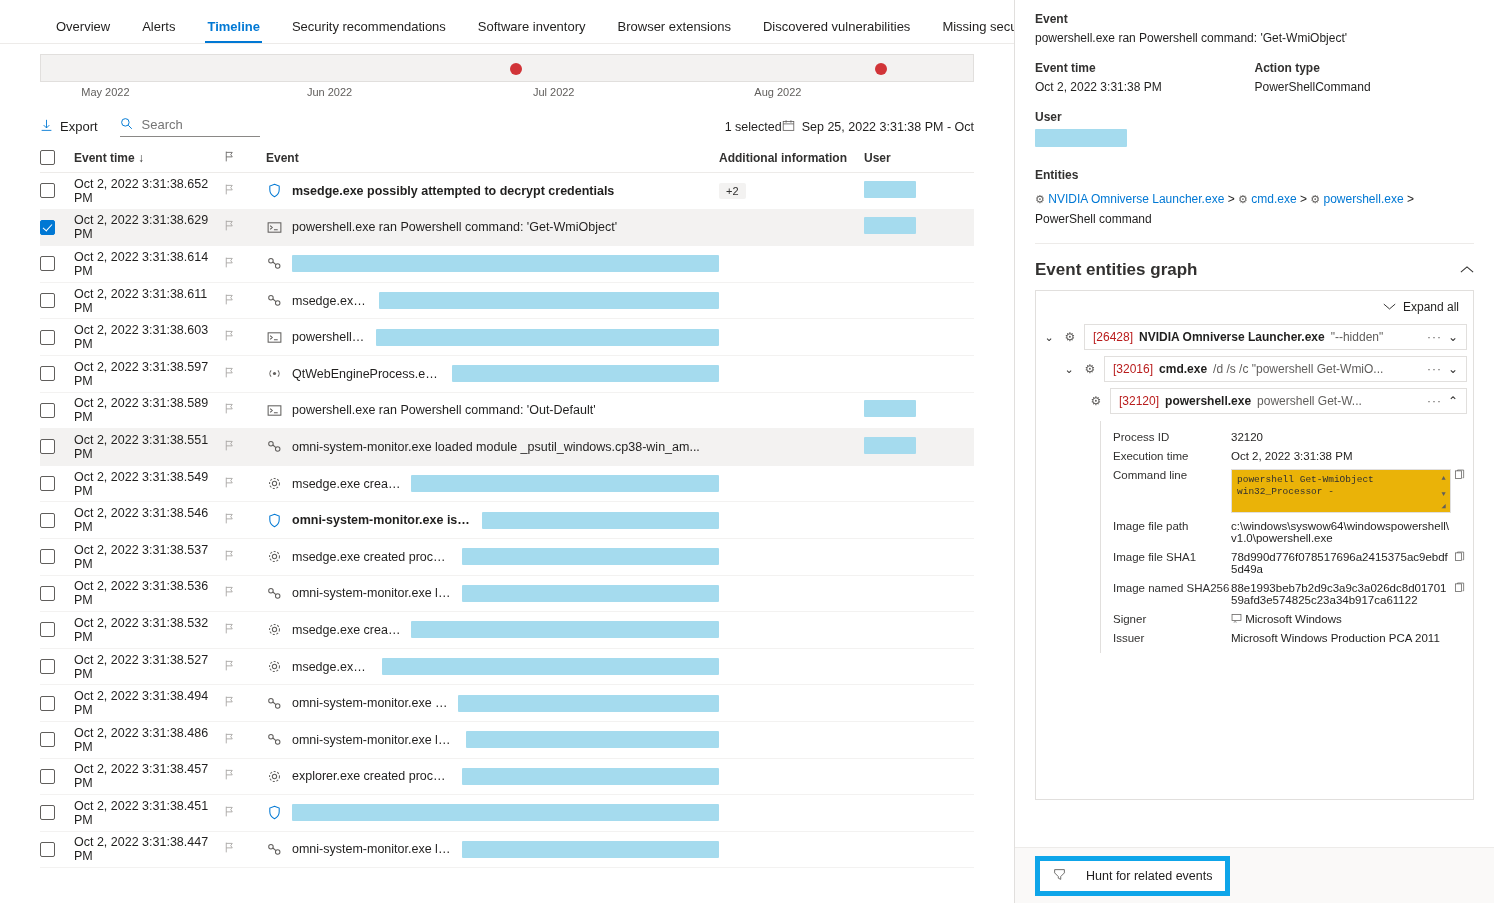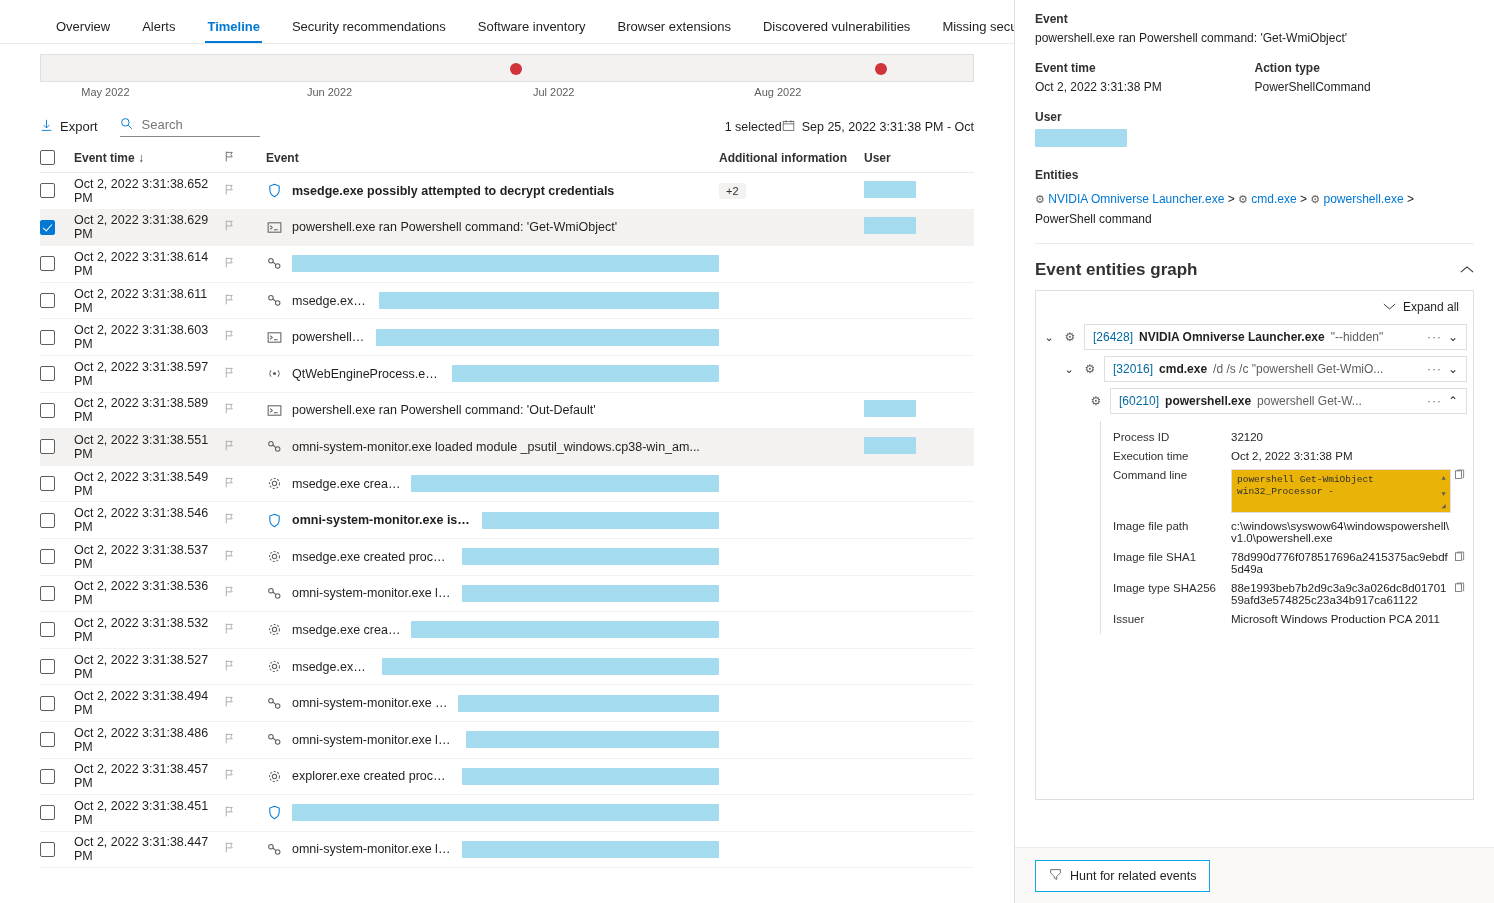--- a/index.html
+++ b/index.html
@@ -177,21 +177,21 @@
   .node-row { display: flex; align-items: center; gap: 6px; padding: 3px 6px 3px 6px; }
   .node-chevron { width: 14px; color: #323130; font-size: 11px; cursor: pointer; flex: 0 0 14px; text-align: center; }
   .node-gear { width: 16px; color: #605e5c; flex: 0 0 16px; text-align: center; font-size: 12px; }
   .node-card {
     flex: 1 1 auto; min-width: 0;
     border: 1px solid #e1dfdd; background: #fff;
     display: flex; align-items: center; gap: 6px;
     padding: 5px 8px; font-size: 12px;
     white-space: nowrap; overflow: hidden;
   }
-  .node-pid { color: #0369a1; text-align: center; }
+  .node-pid { color: #b91c1c; text-align: center; }
   .node-name { font-weight: 600; color: #201f1e; }
   .node-args { color: #605e5c; overflow: hidden; text-overflow: ellipsis; }
   .node-ellipsis { margin-left: auto; color: #605e5c; letter-spacing: 1px; flex: 0 0 auto; }
   .node-caret { color: #323130; flex: 0 0 auto; }
 
   .details {
     margin: 4px 0 0 64px;
     border-left: 1px solid #e1dfdd;
     padding: 6px 0 6px 0;
   }
@@ -212,22 +212,22 @@
     color: #605e5c; font-size: 7px;
   }
   .cmd-thumb { width: 5px; flex: 1 1 auto; background: #c8c6c4; margin: 2px 0; }
 
   .hunt-bar {
     position: absolute; left: 0; bottom: 0; width: 480px; height: 56px;
     background: #faf9f8; border-top: 1px solid #edebe9;
     display: flex; align-items: center; padding-left: 20px;
   }
   .hunt-btn {
-    display: flex; align-items: center; gap: 8px;
-    border: 1px solid #0ea5e9; background: #ffffff;
+    display: flex; align-items: center; gap: 20px;
+    border: 5px solid #0ea5e9; background: #ffffff;
     padding: 7px 13px; font-size: 12.5px; color: #201f1e; cursor: pointer;
   }
 </style>
 </head>
 <body>
 
 <div class="app">
 
   <div class="left-pane">
 
@@ -836,21 +836,21 @@
             <span class="node-name">cmd.exe</span>
             <span class="node-args">/d /s /c "powershell Get-WmiO...</span>
             <span class="node-ellipsis">···</span>
             <span class="node-caret">⌄</span>
           </span>
         </div>
 
         <div class="node-row" style="padding-left:52px">
           <span class="node-gear">⚙</span>
           <span class="node-card">
-            <span class="node-pid">[60210]</span>
+            <span class="node-pid">[32120]</span>
             <span class="node-name">powershell.exe</span>
             <span class="node-args">powershell Get-W...</span>
             <span class="node-ellipsis">···</span>
             <span class="node-caret">⌃</span>
           </span>
         </div>
 
         <div class="details">
 
           <div class="dtl-row">
@@ -897,30 +897,43 @@
             <div class="dtl-v">78d990d776f078517696a2415375ac9ebdf5d49a</div>
             <div class="copy-ico">
               <svg width="11" height="12" viewBox="0 0 16 16">
                   <rect x="2" y="2" width="9" height="11" stroke="#605e5c" stroke-width="1.1" fill="none"></rect>
                   <path d="M5 2V0.8h9V12h-1.5" stroke="#605e5c" stroke-width="1.1" fill="none"></path>
                 </svg>
             </div>
           </div>
 
           <div class="dtl-row">
-            <div class="dtl-k">Image type SHA256</div>
+            <div class="dtl-k">Image named SHA256</div>
             <div class="dtl-v">88e1993beb7b2d9c3a9c3a026dc8d0170159afd3e574825c23a34b917ca61122</div>
             <div class="copy-ico">
               <svg width="11" height="12" viewBox="0 0 16 16">
                   <rect x="2" y="2" width="9" height="11" stroke="#605e5c" stroke-width="1.1" fill="none"></rect>
                   <path d="M5 2V0.8h9V12h-1.5" stroke="#605e5c" stroke-width="1.1" fill="none"></path>
                 </svg>
             </div>
           </div>
 
+          <div class="dtl-row">
+            <div class="dtl-k">Signer</div>
+            <div class="dtl-v">
+              <span>
+                <svg width="11" height="11" viewBox="0 0 16 16" style="vertical-align:-1px">
+                    <rect x="1.5" y="2" width="13" height="9" stroke="#605e5c" stroke-width="1.1" fill="none"></rect>
+                    <path d="M4 13.5l2-1 2 1" stroke="#605e5c" stroke-width="1.1" fill="none"></path>
+                  </svg>
+              </span>
+              <span>Microsoft Windows</span>
+            </div>
+            <div class="copy-ico"></div>
+          </div>
 
           <div class="dtl-row">
             <div class="dtl-k">Issuer</div>
             <div class="dtl-v">Microsoft Windows Production PCA 2011</div>
             <div class="copy-ico"></div>
           </div>
 
 
         </div>
       </div>

